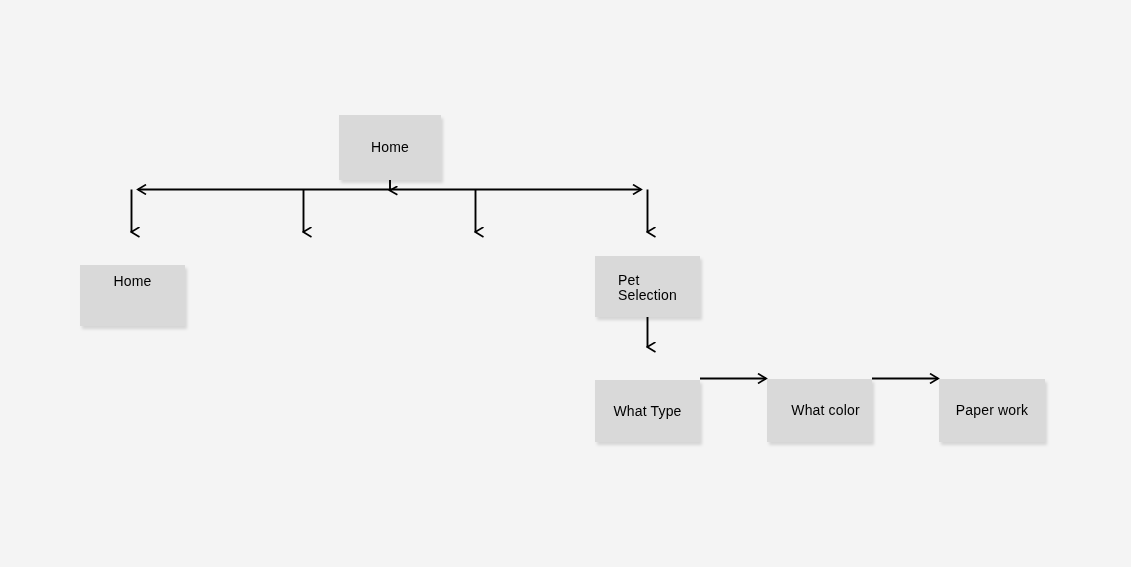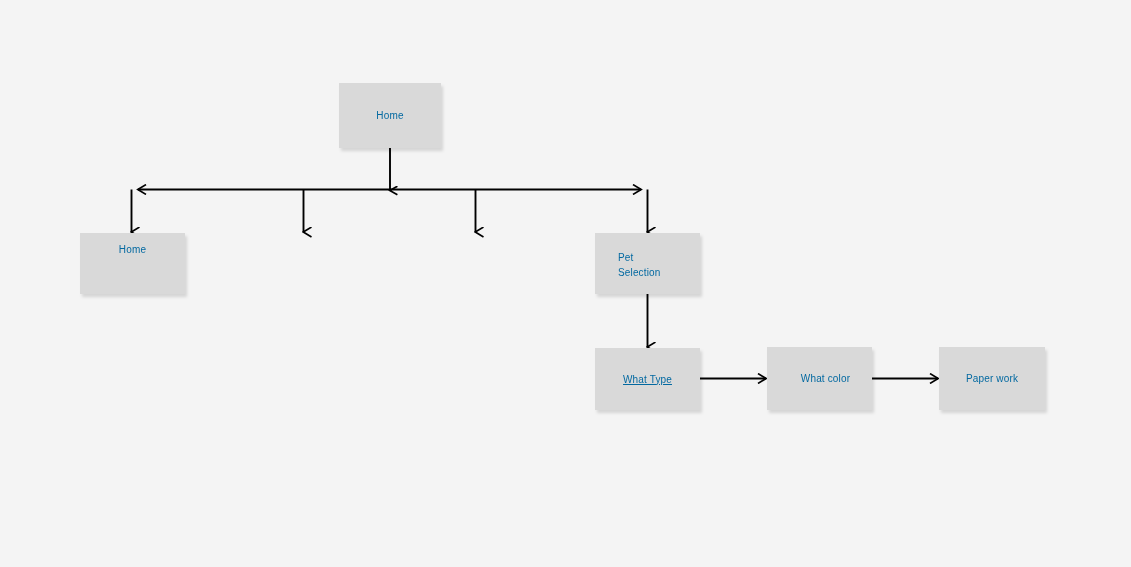--- a/index.html
+++ b/index.html
@@ -25,24 +25,25 @@
     width: 1131px;
     height: 567px;
     pointer-events: none;
   }
   .node {
     position: absolute;
     background: #d9d9d9;
     box-shadow: 2px 3px 3px rgba(0,0,0,0.13);
     box-sizing: border-box;
     display: flex;
-    color: #0369a1;
-    font-size: 10px;
+    color: #000000;
+    font-size: 14px;
     line-height: 15px;
     letter-spacing: 0.15px;
+    margin-top: 32px;
   }
   .node .lbl {
     white-space: pre-line;
     display: block;
   }
   
   .align-top-center {
     justify-content: center;
     align-items: flex-start;
     text-align: center;
@@ -101,26 +102,26 @@
   <div class="node align-mid-center" style="left:339px; top:83px; width:102px; height:65px;">
     <span class="lbl">Home</span>
   </div>
 
   <div class="node align-top-center" style="left:80px; top:233px; width:105px; height:61px;">
     <span class="lbl">Home</span>
   </div>
 
 
 
-  <div class="node align-top-center2" style="left:595px; top:233px; width:105px; height:61px;">
+  <div class="node align-top-center2" style="left:595px; top:224px; width:105px; height:61px;">
     <span class="lbl">Pet
 Selection</span>
   </div>
 
-  <div class="node align-mid-center" style="left:595px; top:348px; width:105px; height:62px;text-decoration:underline;">
+  <div class="node align-mid-center" style="left:595px; top:348px; width:105px; height:62px;">
     <span class="lbl">What Type</span>
   </div>
 
   <div class="node align-mid-center" style="left:767px; top:347px; width:105px; height:63px;padding-left:12px;">
     <span class="lbl">What color</span>
   </div>
 
   <div class="node align-mid-center" style="left:939px; top:347px; width:106px; height:63px;">
     <span class="lbl">Paper work</span>
   </div>

